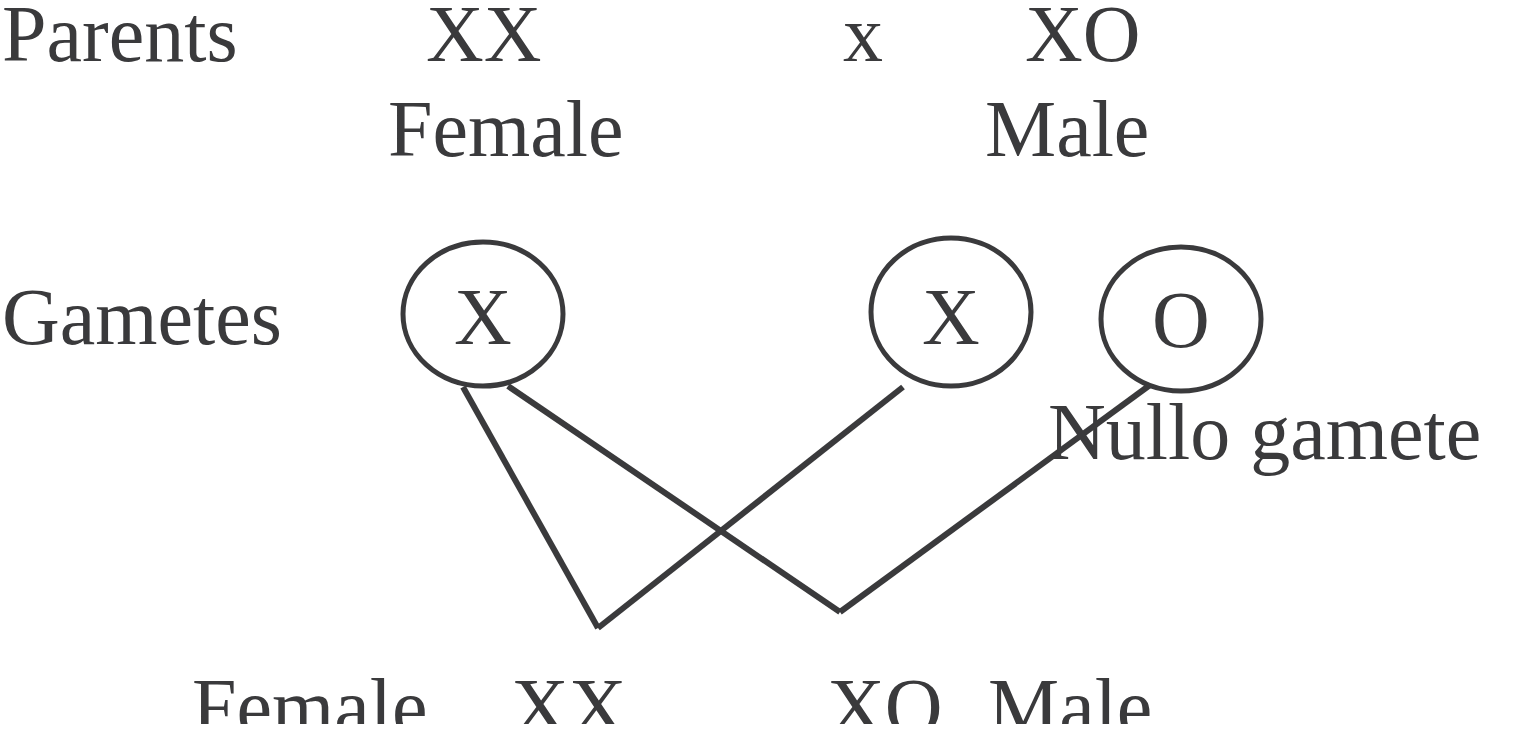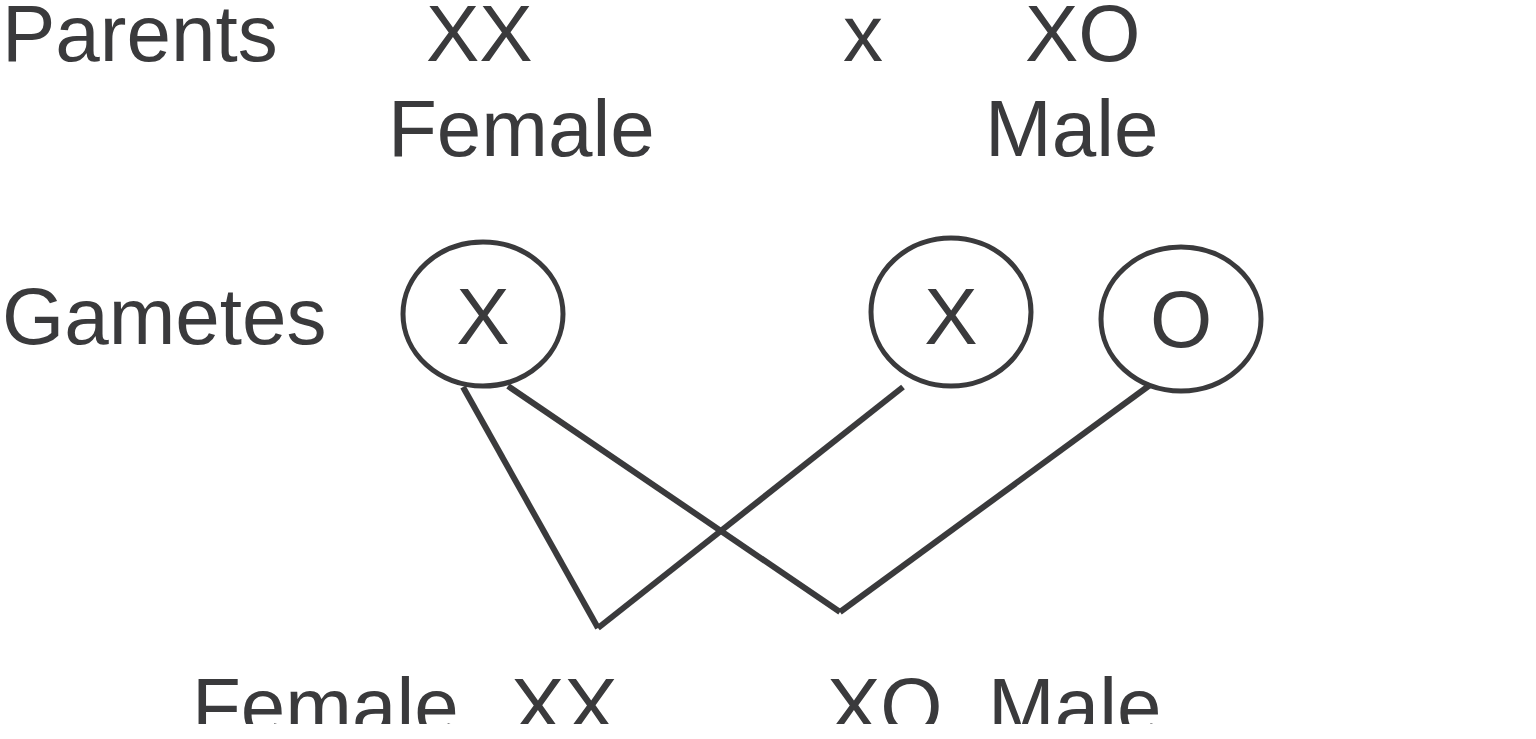--- a/index.html
+++ b/index.html
@@ -6,21 +6,21 @@
     margin: 0;
     padding: 0;
     background: #ffffff;
   }
   #stage {
     position: relative;
     width: 1536px;
     height: 724px;
     background: #ffffff;
     overflow: hidden;
-    font-family: Liberation Sans, sans-serif;
+    font-family: Liberation Serif, serif;
     color: #3a3a3c;
   }
   .lbl {
     position: absolute;
     font-size: 80px;
     line-height: 1;
     white-space: nowrap;
     color: #3a3a3c;
   }
   .centered {
@@ -62,19 +62,20 @@
   <span class="lbl" style="left:426px; top:-6px;">XX</span>
   <span class="lbl" style="left:843px; top:-6px;">x</span>
   <span class="lbl" style="left:1025px; top:-6px;">XO</span>
   <span class="lbl" style="left:388px; top:89px;">Female</span>
   <span class="lbl" style="left:985px; top:89px;">Male</span>
 
   <span class="lbl" style="left:2px; top:277px;text-align:center;">Gametes</span>
   <span class="lbl centered" style="left:483px; top:277px;">X</span>
   <span class="lbl centered" style="left:951px; top:277px;">X</span>
   <span class="lbl centered" style="left:1181px; top:280px;">O</span>
+  <span class="lbl" style="left:1048px; top:392px;">Nullo gamete</span>
 
   <span class="lbl" style="left:192px; top:667px;">Female</span>
   <span class="lbl" style="left:511px; top:667px;">XX</span>
   <span class="lbl" style="left:827px; top:667px;">XO</span>
   <span class="lbl" style="left:988px; top:667px;">Male</span>
 
 </div>
 
 </body></html>

